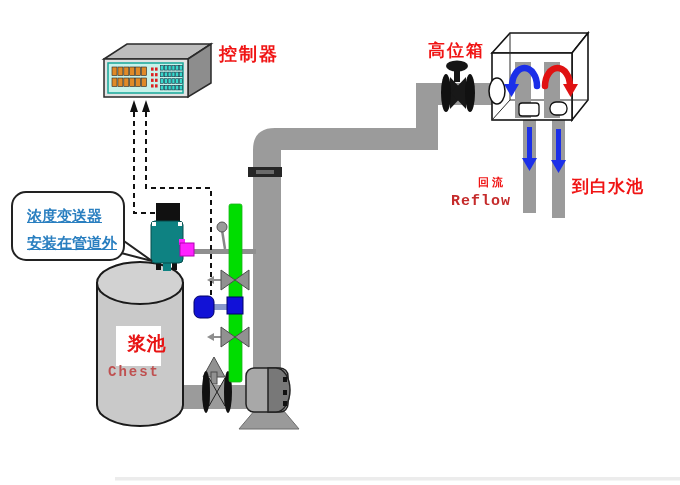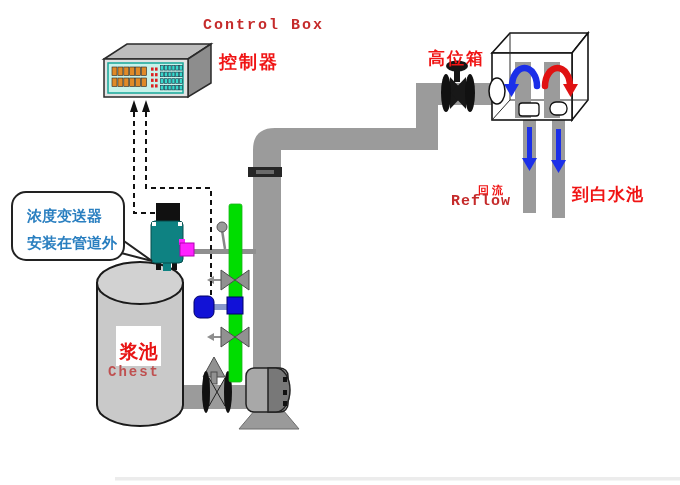--- a/index.html
+++ b/index.html
@@ -1,33 +1,33 @@
 <!DOCTYPE html>
 <html style="--label-red: #f01414; --label-crimson: #c52b2b; --bubble-blue: #2a7fc0; --pipe-gray: #9b9b9b; --green-pipe: #00dd00; --sensor-teal: #0e8282; --magenta-valve: #ff22ff; --control-valve-blue: #1212d6; --arrow-blue: #1b2fe8; --arrow-red: #e01212; --chest-gray: #c9c9c9;"><head>
 <meta charset="utf-8">
 <style>
   html,body{margin:0;padding:0;background:#fff;}
   .canvas{position:relative;width:680px;height:485px;background:#fff;overflow:hidden;
           font-family:"Liberation Sans",sans-serif;}
   .canvas svg{position:absolute;left:0;top:0;}
   .lbl{position:absolute;white-space:nowrap;font-weight:bold;}
   .en{font-family:"Liberation Mono",monospace;color:var(--label-crimson);}
-  .zh{font-family:"Liberation Sans",sans-serif;color:var(--label-red);margin-top:8px;}
+  .zh{font-family:"Liberation Sans",sans-serif;color:var(--label-red);}
   .lbl-control-en{left:203px;top:17px;font-size:15px;letter-spacing:2px;}
   .lbl-control-zh{left:219px;top:42px;font-size:18px;letter-spacing:2px;}
   .lbl-high-en{left:420px;top:17px;font-size:15px;letter-spacing:1px;}
   .lbl-high-zh{left:428px;top:39px;font-size:17px;letter-spacing:2px;}
   .lbl-reflow-zh{left:478px;top:175px;font-size:11px;letter-spacing:3px;}
   .lbl-reflow-en{left:451px;top:193px;font-size:15px;letter-spacing:1px;}
   .lbl-ww-zh{left:572px;top:175px;font-size:17px;letter-spacing:1px;}
   .lbl-ww-en{left:563px;top:197px;font-size:15px;}
-  .lbl-chest-zh{left:116px;top:331px;width:45px;text-align:center;font-size:19px;color:#e81414;}
+  .lbl-chest-zh{left:116px;top:331px;width:45px;text-align:center;font-size:19px;color:#e81414;padding-left:8px;}
   .lbl-chest-en{left:108px;top:364px;font-size:14px;letter-spacing:2px;color:#bf5050;}
   .bubble-text{position:absolute;left:27px;top:202px;font-size:15px;font-weight:bold;
-               color:var(--bubble-blue);line-height:27px;}
+               color:var(--bubble-blue);line-height:27px;text-decoration:underline;}
   
   .pipe{fill:var(--pipe-gray);}
   .pipe-thin{fill:#8f8f8f;}
   .greenpipe{fill:var(--green-pipe);stroke:#1ab41a;stroke-width:.8;}
   .grayvalve{fill:#919191;stroke:#4d4d4d;stroke-width:1;}
   .whiteface{fill:#ffffff;stroke:#141414;stroke-width:1.6;}
   .inner-edge{stroke:#2a2a2a;stroke-width:1;fill:none;}
   .dash{stroke:#111;stroke-width:2;fill:none;stroke-dasharray:5 4;}
   .bluefill{fill:var(--arrow-blue);}
   .redstroke{stroke:var(--arrow-red);}
@@ -219,21 +219,20 @@
           <rect x="160.5" y="85.3" width="3" height="4.6" fill="#38d8cc" stroke="#134" stroke-width=".6"></rect>
           <rect x="164.3" y="85.3" width="3" height="4.6" fill="#38d8cc" stroke="#134" stroke-width=".6"></rect>
           <rect x="168.1" y="85.3" width="3" height="4.6" fill="#38d8cc" stroke="#134" stroke-width=".6"></rect>
           <rect x="171.9" y="85.3" width="3" height="4.6" fill="#38d8cc" stroke="#134" stroke-width=".6"></rect>
           <rect x="175.7" y="85.3" width="3" height="4.6" fill="#38d8cc" stroke="#134" stroke-width=".6"></rect>
           <rect x="179.5" y="85.3" width="3" height="4.6" fill="#38d8cc" stroke="#134" stroke-width=".6"></rect>
         </g>
   </g>
 </svg>
 
-<div class="lbl en lbl-control-en">Control Box</div>
 <div class="lbl zh lbl-control-zh">控制器</div>
 
 <div class="lbl zh lbl-high-zh">高位箱</div>
 
 <div class="lbl zh lbl-reflow-zh">回流</div>
 <div class="lbl en lbl-reflow-en">Reflow</div>
 
 <div class="lbl zh lbl-ww-zh">到白水池</div>
 
 <div class="lbl zh lbl-chest-zh">浆池</div>

